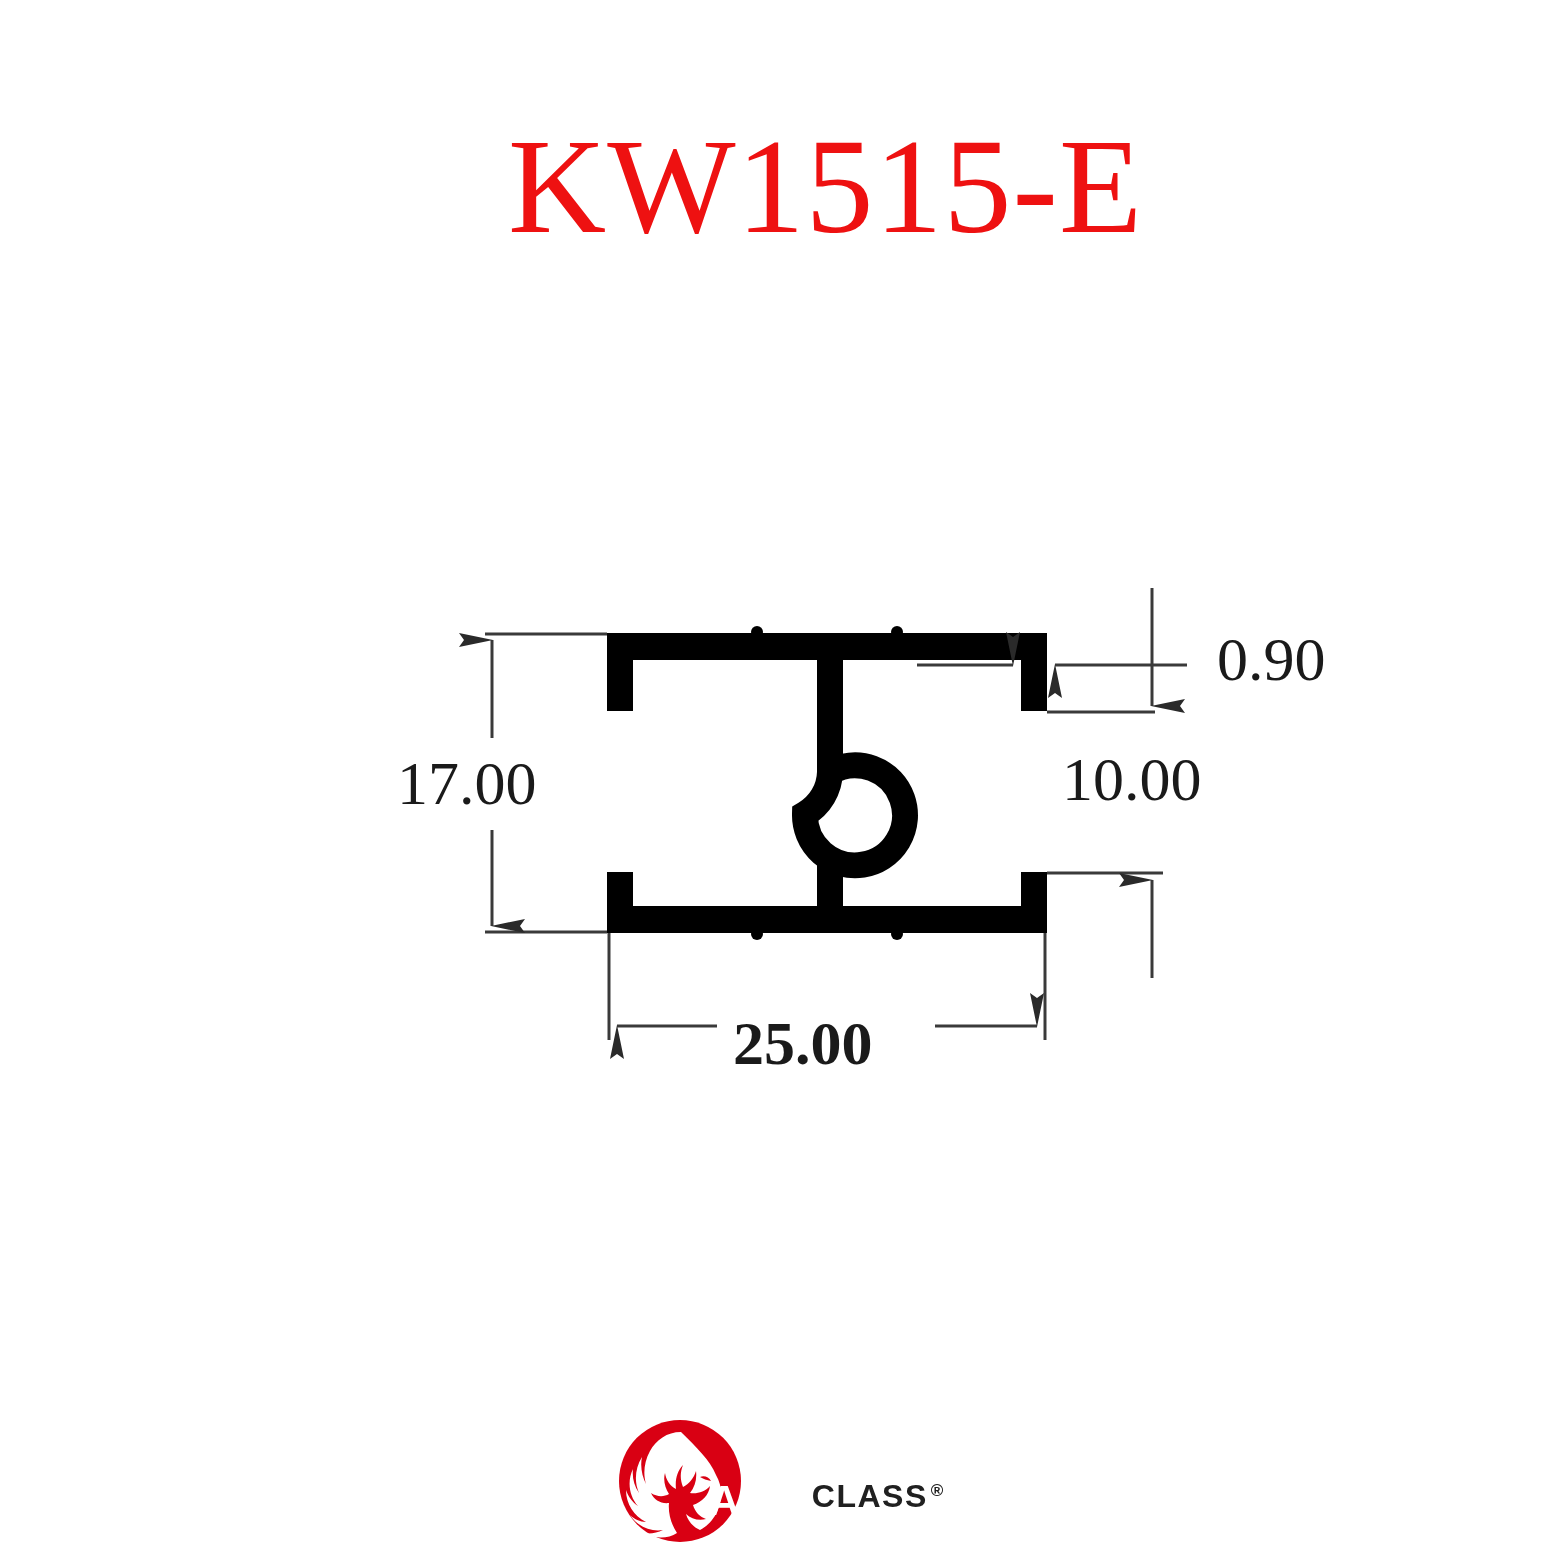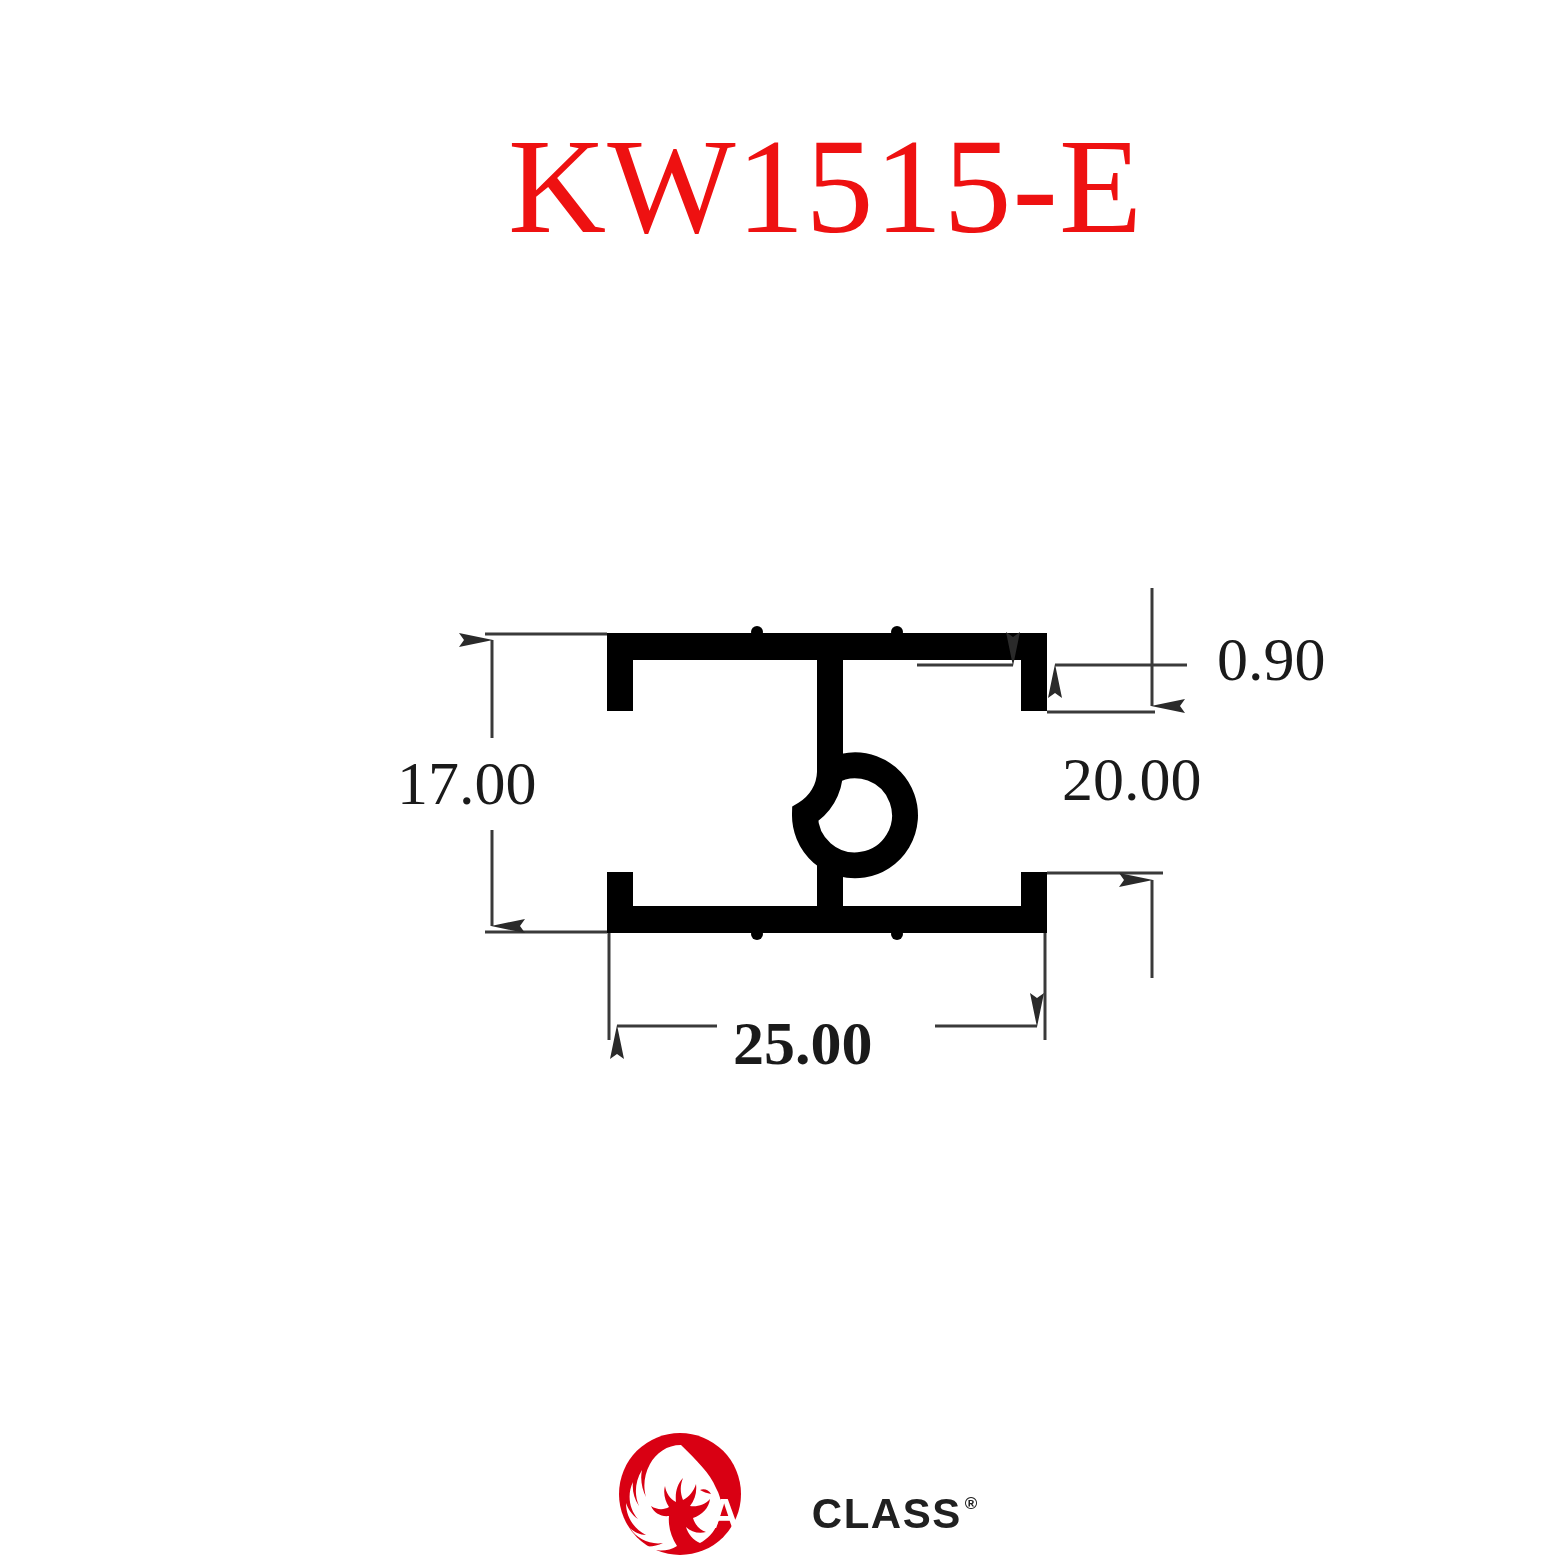--- a/index.html
+++ b/index.html
@@ -69,21 +69,21 @@
   #dim-25   { left: 688px;  top: 1012px; font-weight: bold; }
 
   
   #logo {
     position: absolute;
     left: 0;
     top: 1418px;
     width: 1388px;
     height: 143px;
     display: flex;
-    align-items: flex-end;
+    align-items: flex-start;
     justify-content: center;
   }
   #logo-inner {
     position: relative;
     width: 280px;
     height: 130px;
   }
   #logo-mark {
     position: absolute;
     left: 20px;
@@ -101,21 +101,21 @@
     font-weight: 700;
     letter-spacing: 1.5px;
     user-select: none;
   }
   .word-alu {
     font-size: 42px;
     color: #ffffff;
     line-height: 1;
   }
   .word-class {
-    font-size: 42px;
+    font-size: 32px;
     color: #202020;
     line-height: 1;
     margin-left: 12px;
   }
   .word-reg {
     font-size: 17px;
     color: #202020;
     line-height: 1;
     margin-left: 3px;
     margin-top: 2px;
@@ -207,21 +207,21 @@
         <line x1="672" y1="1026" x2="572" y2="1026" marker-end="url(#arrH)"></line>
 
         <line x1="890" y1="1026" x2="992" y2="1026" marker-end="url(#arrH)"></line>
       </g>
     </svg>
 
     <div class="dim-text" id="dim-17">17.00</div>
 
     <div class="dim-text" id="dim-090">0.90</div>
 
-    <div class="dim-text" id="dim-10">20.00</div>
+    <div class="dim-text" id="dim-10">10.00</div>
 
     <div class="dim-text" id="dim-25">25.00</div>
   </div>
 
   <div id="logo">
     <div id="logo-inner">
 
       <svg id="logo-mark" viewBox="0 0 122 122" xmlns="http://www.w3.org/2000/svg">
         <circle cx="61" cy="61" r="61" fill="#d90013"></circle>
 

